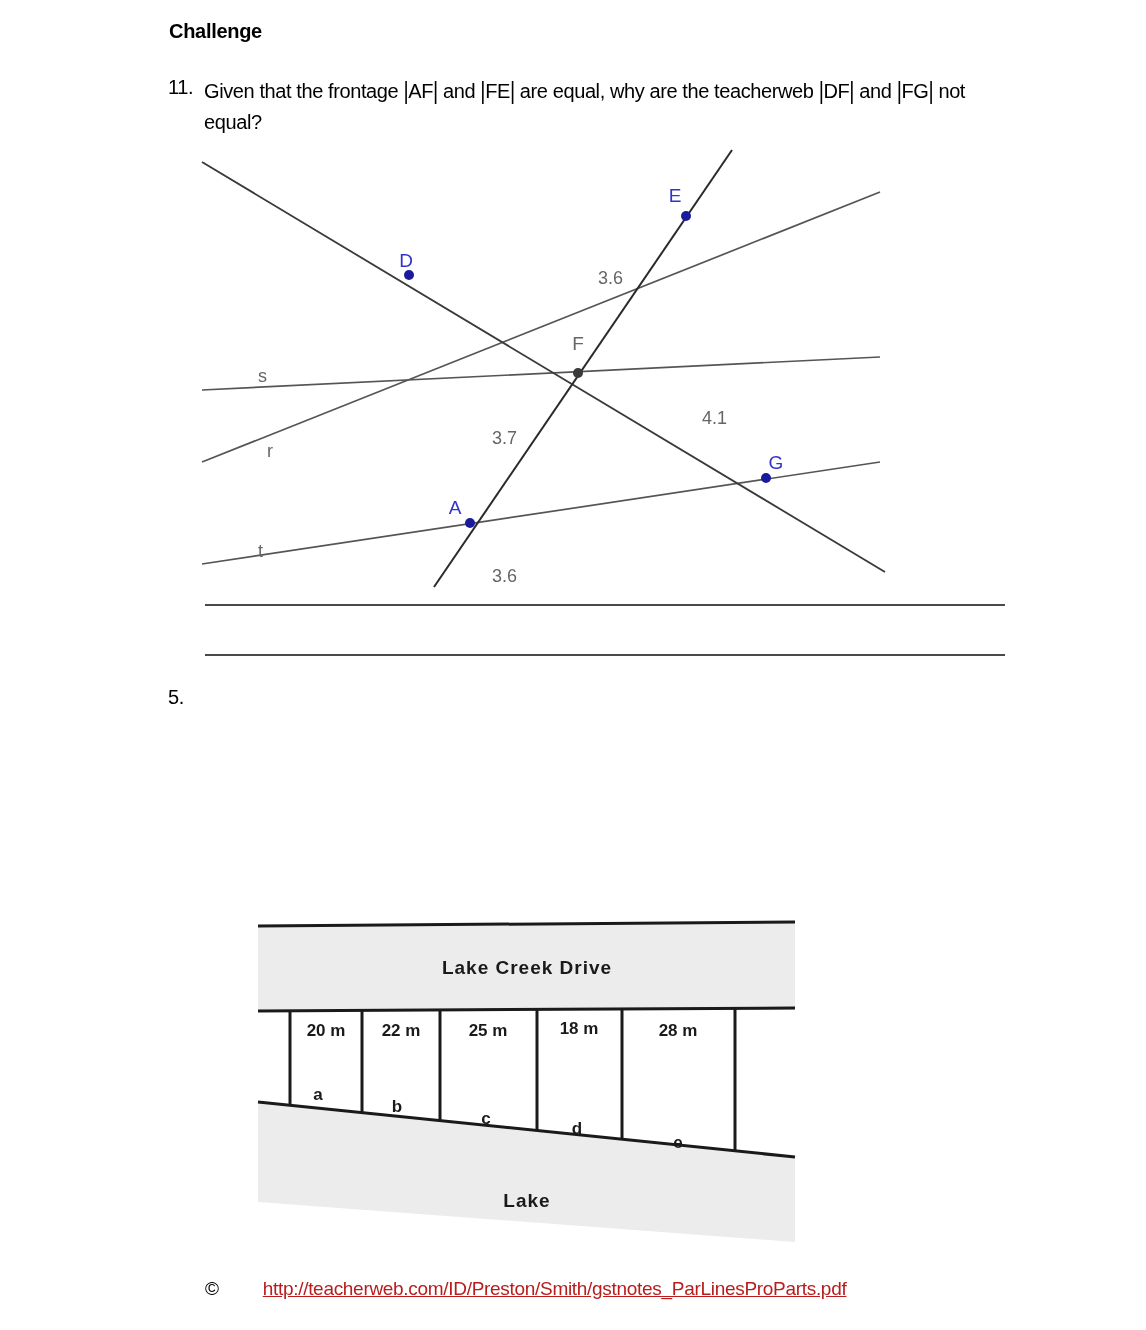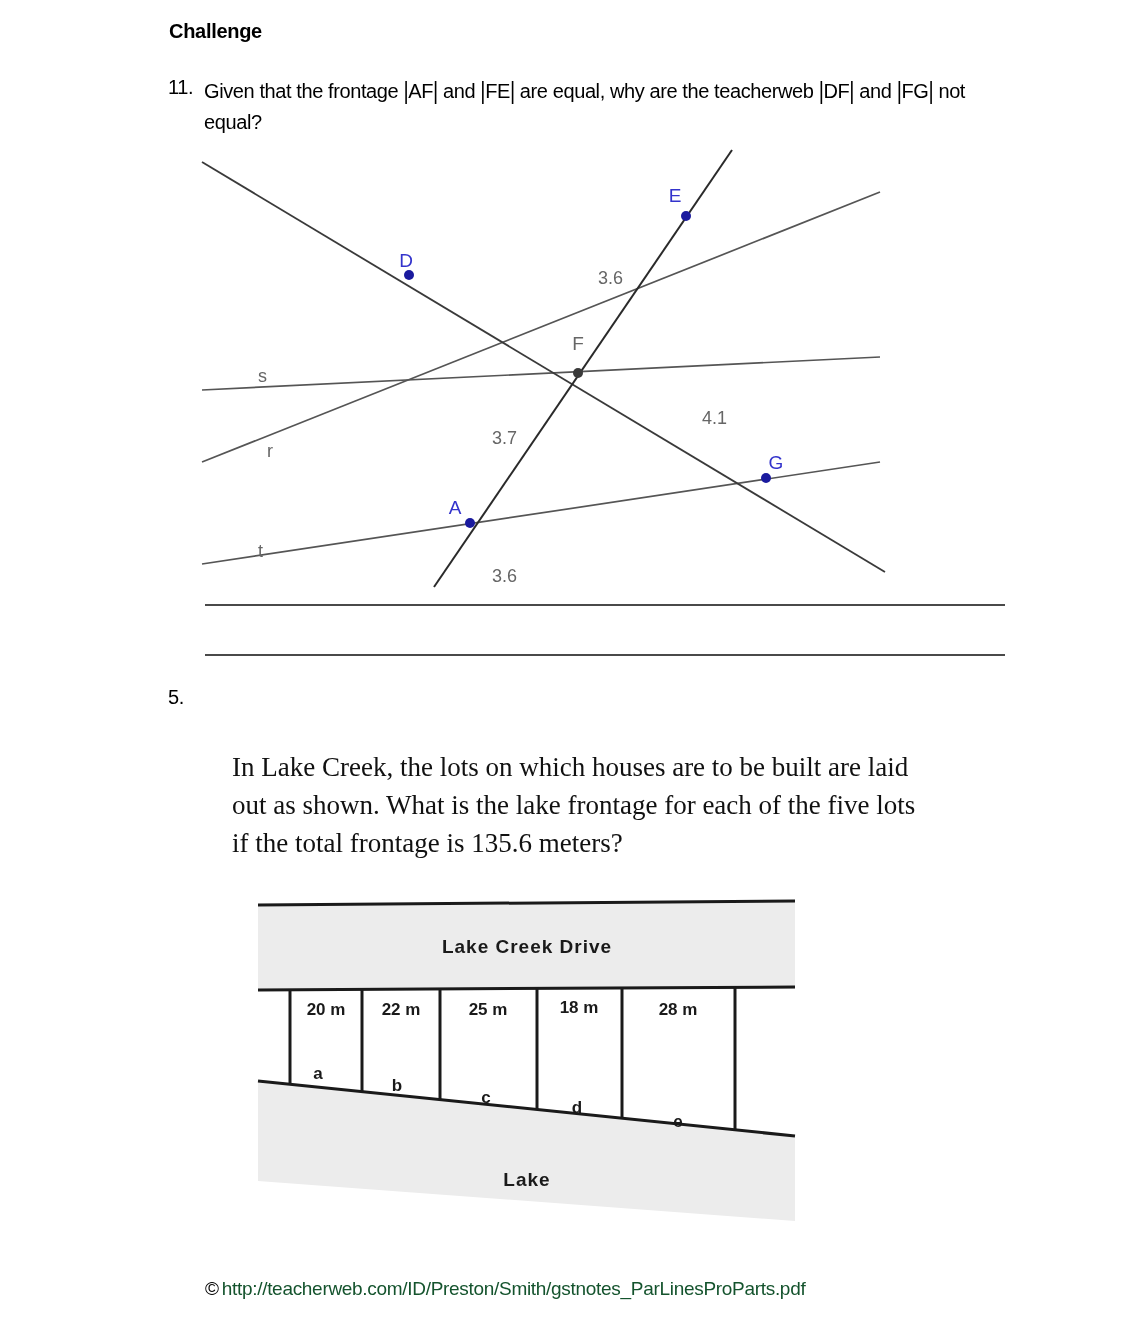--- a/index.html
+++ b/index.html
@@ -58,35 +58,35 @@
   }
   #q12-text {
     position:absolute; left:232px; top:748px; width:700px;
     font-family:"Liberation Serif", serif;
     font-size:27px; line-height:38px;
     color:#111111;
   }
 
   
   #lake-figure {
-    position:absolute; left:250px; top:891px;
+    position:absolute; left:250px; top:912px;
     width:560px; height:345px;
   }
   #lake-figure svg { display:block; }
 
   
   #footer-credit {
     position:absolute; left:205px; top:1278px;
     font-size:19px; letter-spacing:-0.3px;
     font-family:"Liberation Sans", sans-serif;
     white-space:nowrap;
   }
   #copyright-symbol { color:#000000; margin-right:3px; }
   #source-url {
-    color:#14532d; 
+    color:#b91c1c; text-decoration:underline;margin-left:41px;
   }
 </style>
 </head>
 <body>
 
 <div class="page">
 
   <div id="challenge-heading">Challenge</div>
 
   <div id="q11-block">
@@ -145,21 +145,20 @@
 
       <circle cx="586" cy="346" r="5" fill="#1a1a9e"></circle>
       <text x="596" y="337" font-family="Liberation Sans, sans-serif" font-size="19" fill="#3333cc" text-anchor="middle">G</text>
     </svg>
   </div>
 
   <div id="answer-line-1" class="answer-line"></div>
   <div id="answer-line-2" class="answer-line"></div>
 
   <div id="q12-number">5.</div>
-  <div id="q12-text">In Lake Creek, the lots on which houses are to be built are laid out as shown.   What is the lake frontage for each of the five lots if the total frontage is 135.6 meters?</div>
 
   <div id="lake-figure">
     <svg width="560" height="345" viewBox="0 0 560 345" xmlns="http://www.w3.org/2000/svg">
 
       <polygon points="8,14 545,10 545,98 8,100" fill="#ececec" stroke="none"></polygon>
       <line x1="8" y1="14" x2="545" y2="10" stroke="#1a1a1a" stroke-width="3"></line>
       <line x1="8" y1="99" x2="545" y2="96" stroke="#1a1a1a" stroke-width="3"></line>
       <text x="277" y="62" font-family="Liberation Sans, sans-serif" font-size="19" fill="#1a1a1a" text-anchor="middle" font-weight="bold" letter-spacing="1">Lake Creek Drive</text>
 
       <polygon points="8,190 545,245 545,330 8,290" fill="#ececec" stroke="none"></polygon>

